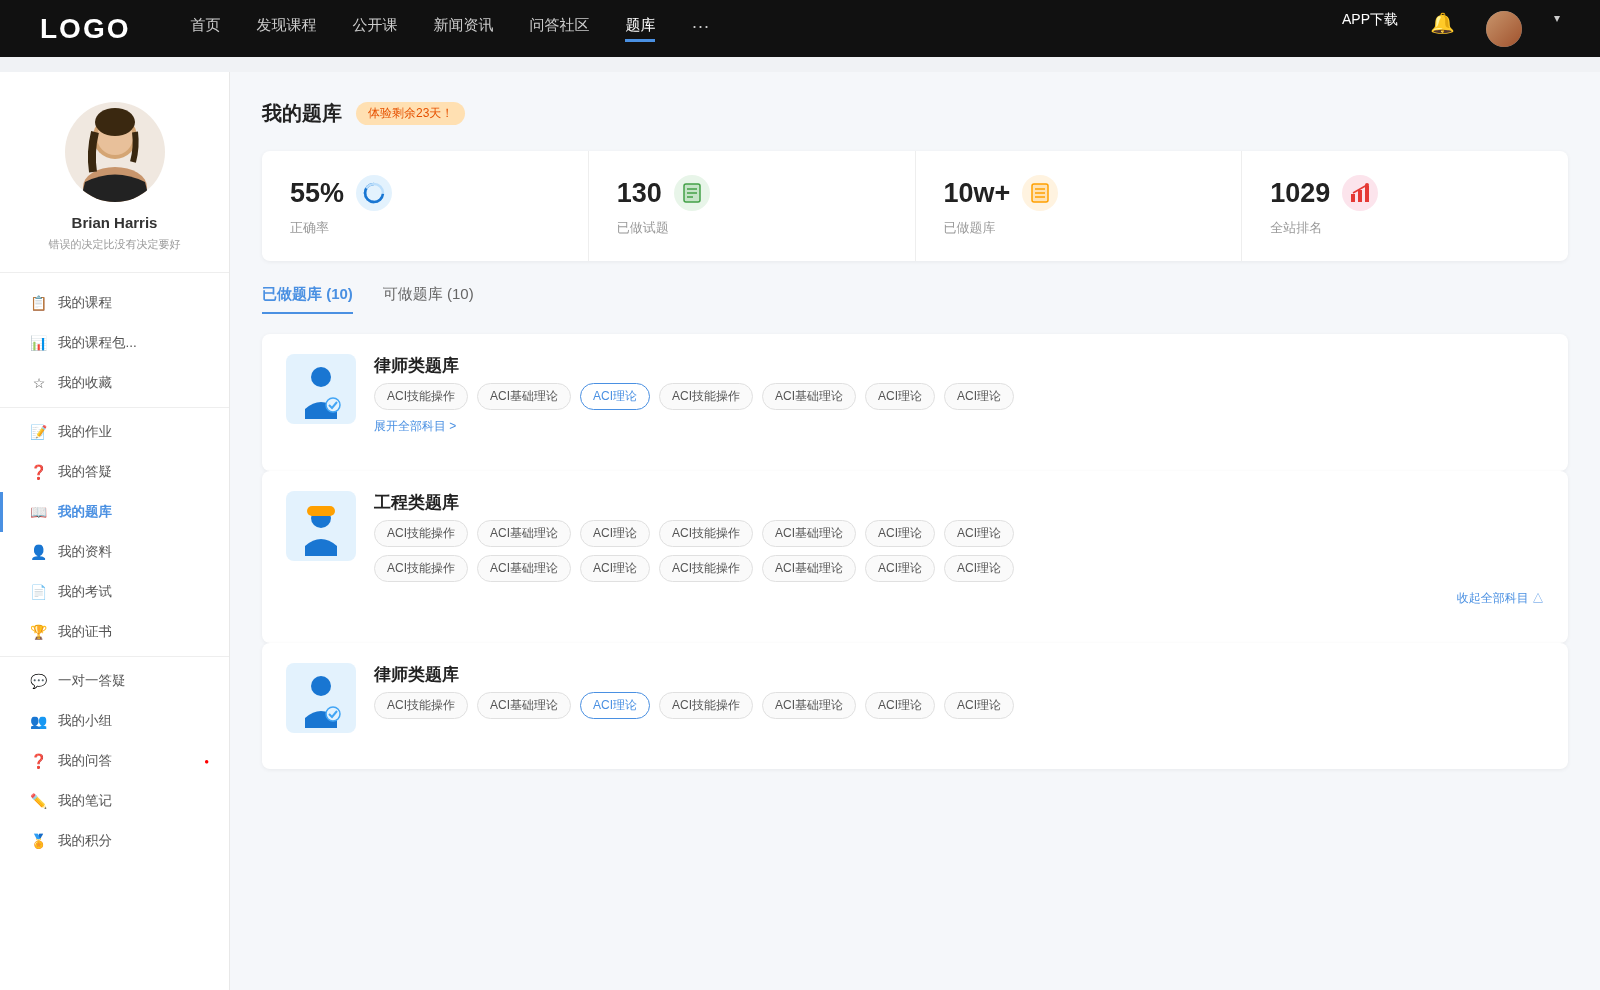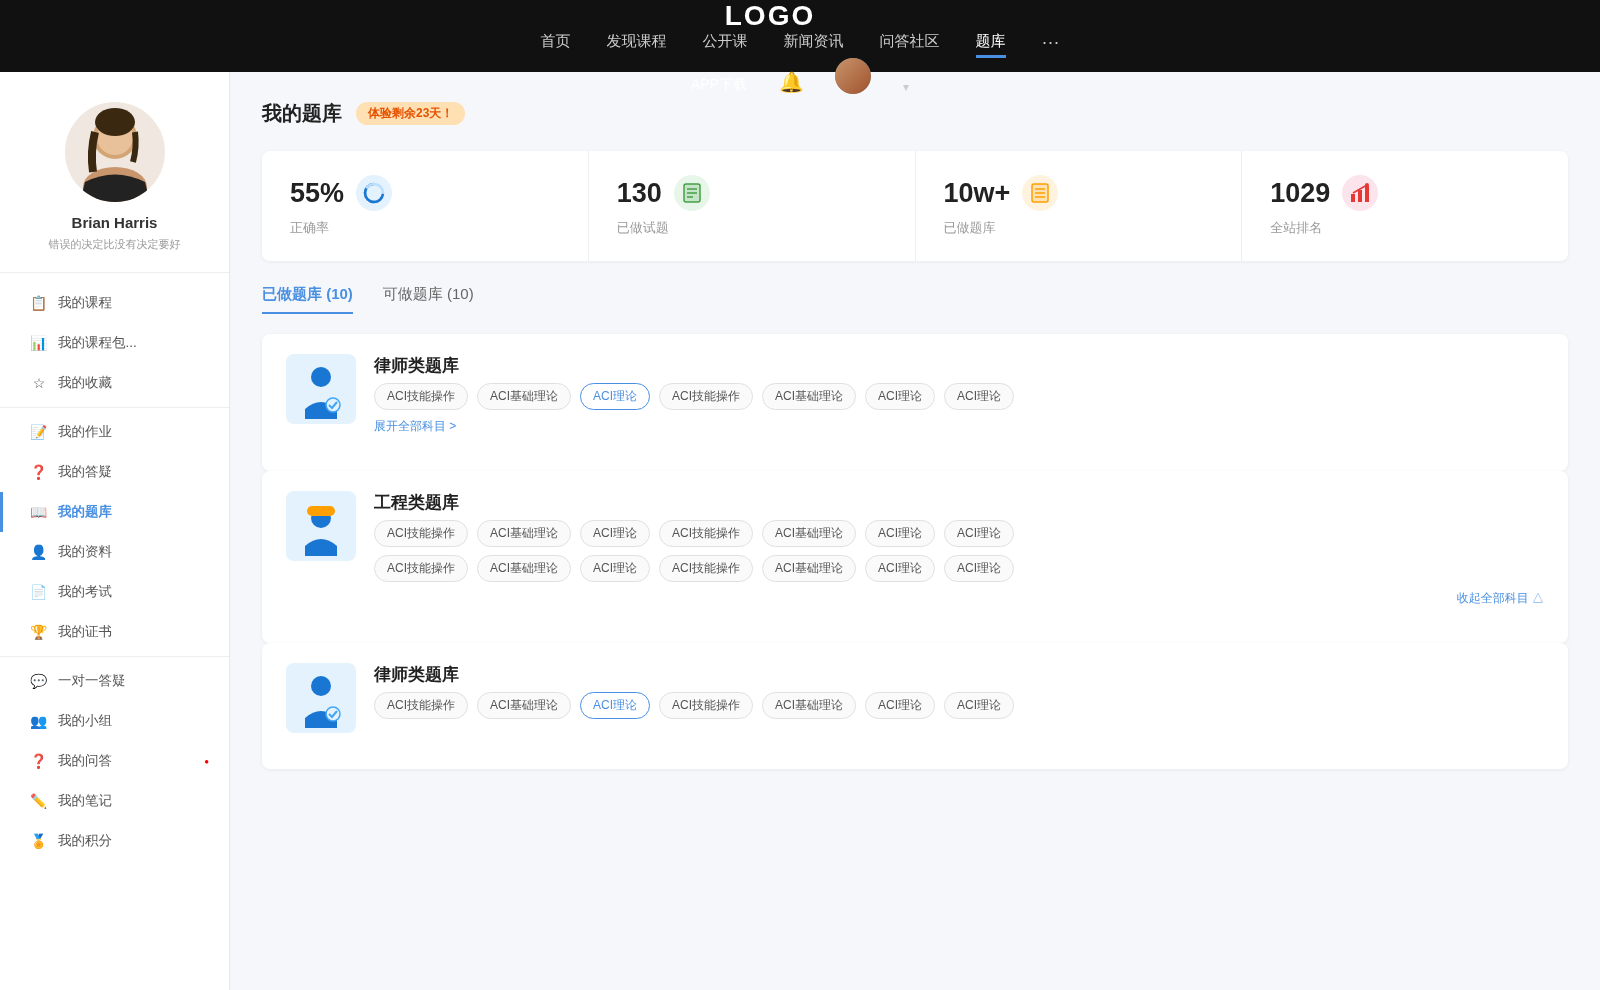--- a/index.html
+++ b/index.html
@@ -1,28 +1,27 @@
 <!DOCTYPE html>
 <html><head>
   <meta charset="utf-8">
   <style>
     * { box-sizing: border-box; margin: 0; padding: 0; }
     body { font-family: 'PingFang SC', 'Microsoft YaHei', sans-serif; background: #f0f2f5; color: #333; }
 
     
     .navbar {
       background: #111;
-      height: 72px;
+      height: 57px;
       display: flex;
       align-items: center;
       padding: 0 40px;
       position: fixed;
       top: 0; left: 0; right: 0;
       z-index: 100;
-      flex-direction: column;
     }
     .navbar-logo {
       color: #fff;
       font-size: 28px;
       font-weight: 900;
       letter-spacing: 2px;
       margin-right: 60px;
     }
     .navbar-nav {
       display: flex;
@@ -35,21 +34,21 @@
       font-size: 15px;
       cursor: pointer;
     }
     .navbar-nav a.active {
       color: #fff;
       border-bottom: 3px solid #4a90e2;
       padding-bottom: 4px;
     }
     .navbar-right {
       display: flex;
-      align-items: flex-end;
+      align-items: flex-start;
       gap: 32px;
       color: #fff;
     }
     .app-download { font-size: 14px; cursor: pointer; }
     .bell-icon {
       width: 24px; height: 24px;
       position: relative;
       cursor: pointer;
     }
     .bell-icon::before {
@@ -180,21 +179,21 @@
       font-size: 20px;
       font-weight: 700;
       color: #222;
     }
     .trial-badge {
       background: #ffe0b2;
       color: #e65100;
       font-size: 12px;
       padding: 3px 12px;
       border-radius: 20px;
-      font-weight: 700;
+      font-weight: 400;
     }
 
     
     .stats-row {
       display: flex;
       gap: 0;
       background: #fff;
       border-radius: 8px;
       margin-bottom: 24px;
       box-shadow: 0 1px 4px rgba(0,0,0,0.06);

